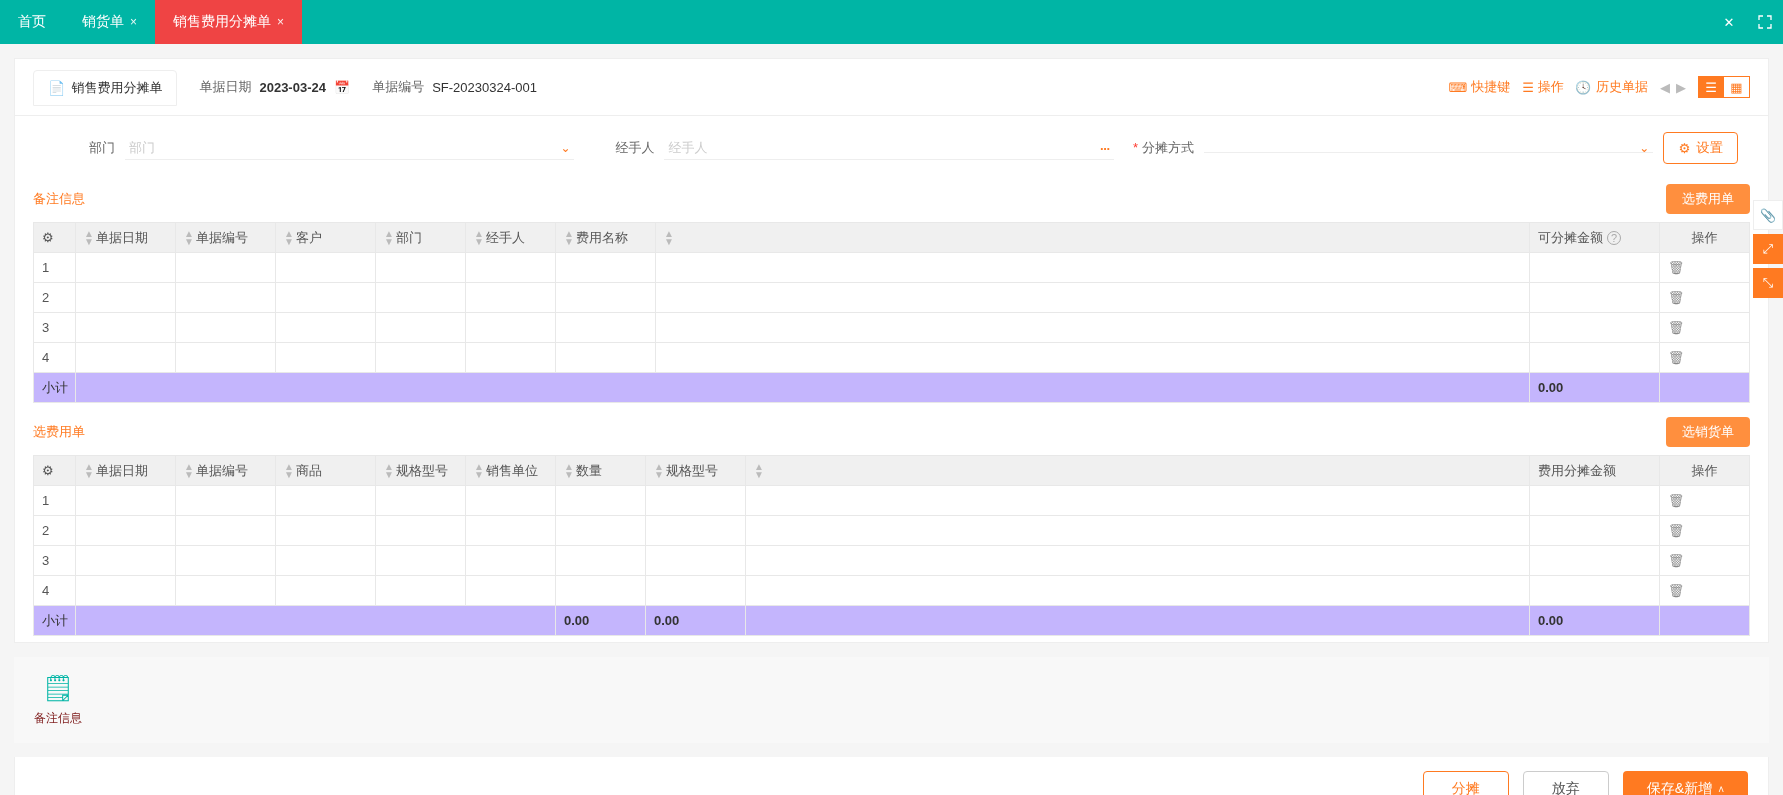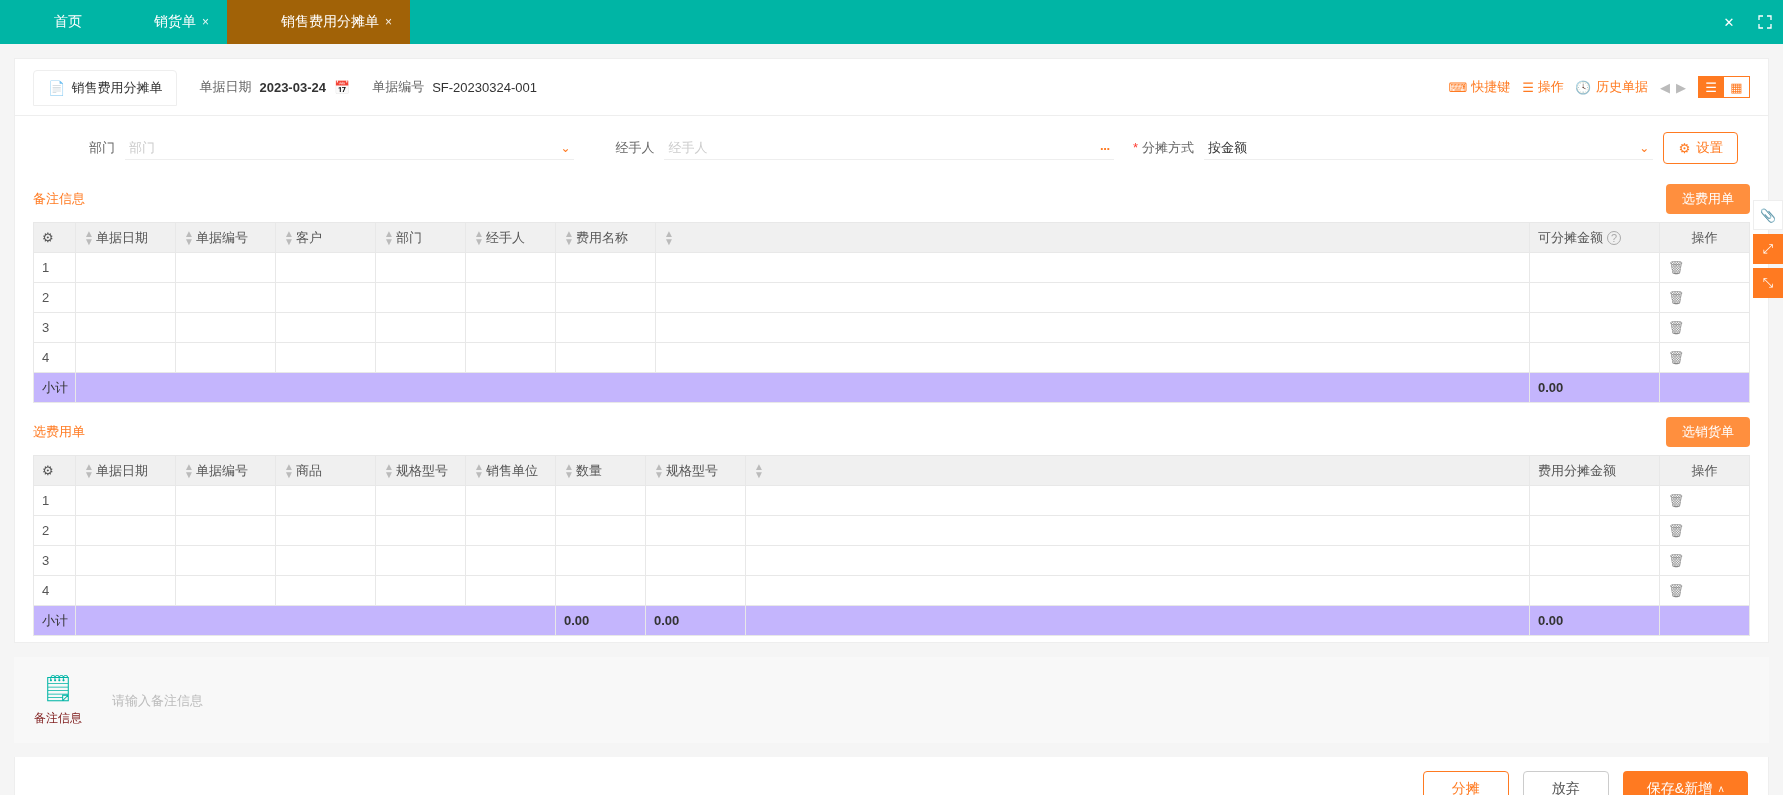--- a/index.html
+++ b/index.html
@@ -1,20 +1,20 @@
 <!DOCTYPE html>
 <html><head>
 <meta charset="utf-8">
 <style>
 * { box-sizing: border-box; margin: 0; padding: 0; }
 body { font-family: "Microsoft YaHei", Arial, sans-serif; font-size: 13px; color: #333; background: #f5f5f5; width: 1783px; }
 .topbar { background: #00b5a5; height: 44px; display: flex; align-items: stretch; }
 .tab { padding: 0 18px; display: flex; align-items: center; color: #fff; cursor: pointer; position: relative; }
-.tab.active { background: #a16207; }
-.tab .tx { font-size: 14px; margin-left: 36px; }
+.tab.active { background: #ef4444; }
+.tab .tx { font-size: 14px; }
 .tab .tx .x { margin-left: 6px; font-size: 12px; opacity: .9; }
 .topbar-right { margin-left: auto; display: flex; align-items: center; }
 .top-btn { width: 36px; height: 44px; display: flex; align-items: center; justify-content: center; color: #fff; cursor: pointer; }
 .content { background: #fff; margin: 14px; border: 1px solid #eee; position: relative; }
 .sec-head { display: flex; align-items: center; padding: 10px 18px; border-bottom: 1px solid #eee; }
 .sec-tab { border: 1px solid #eee; border-radius: 4px 4px 0 0; padding: 8px 14px; display: flex; align-items: center; gap: 6px; background: #fff; position: relative; top: 1px; }
 .sec-tab .ico { color: #ff7a21; font-size: 14px; }
 .meta-lbl { color: #666; margin-left: 22px; }
 .meta-val { font-weight: 600; margin-left: 8px; }
 .cal-ico { color: #ff7a21; margin-left: 8px; cursor: pointer; }
@@ -134,21 +134,20 @@
     <div class="fld">
       <span class="fld-lbl">经手人</span>
       <div class="fld-input-wrap">
         <input class="fld-input" placeholder="经手人" style="">
         <span class="ellipsis">···</span>
       </div>
     </div>
     <div class="fld">
       <span class="fld-lbl"><span class="req-star">*</span><span>分摊方式</span></span>
       <div class="fld-input-wrap">
-        <input class="fld-input" readonly="" value="按金额" style="">
         <span class="drop-arrow">⌄</span>
       </div>
     </div>
     <button class="settings-btn">
         <span>⚙</span>
         <span>设置</span>
       </button>
   </div>
 
   <div class="block">
@@ -341,21 +340,20 @@
       </tbody>
     </table>
   </div>
 </div>
 
 <div class="remark-box">
   <div class="remark-ic">
     <span style="font-size:26px">🗒</span>
     <span style="color:#7f1d1d">备注信息</span>
   </div>
-  <input class="remark-input" placeholder="请输入备注信息" style="">
 </div>
 
 <div class="footer">
   <button class="btn-out">分摊</button>
   <button class="btn-grey">放弃</button>
   <button class="btn-prim"><span>保存&amp;新增</span><span class="caret">˄</span></button>
 </div>
 
 <div class="side-tools">
   <div class="side-tool">📎</div>

